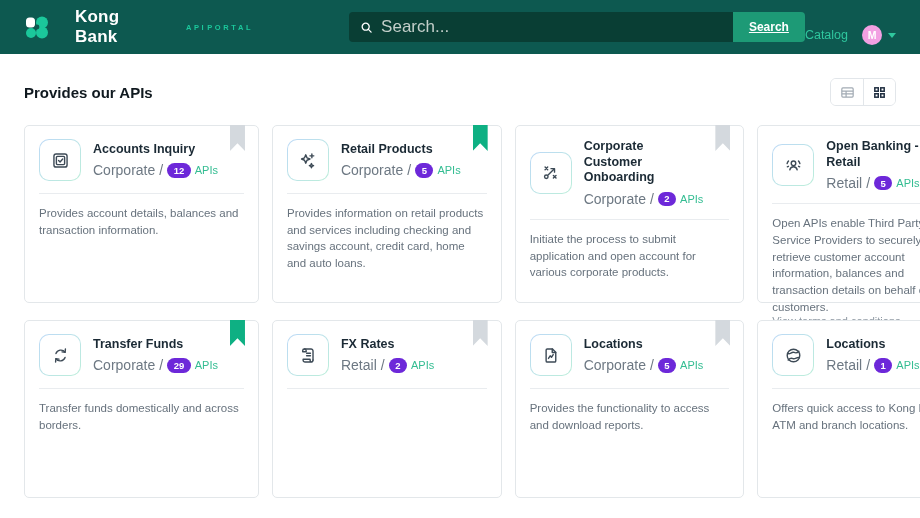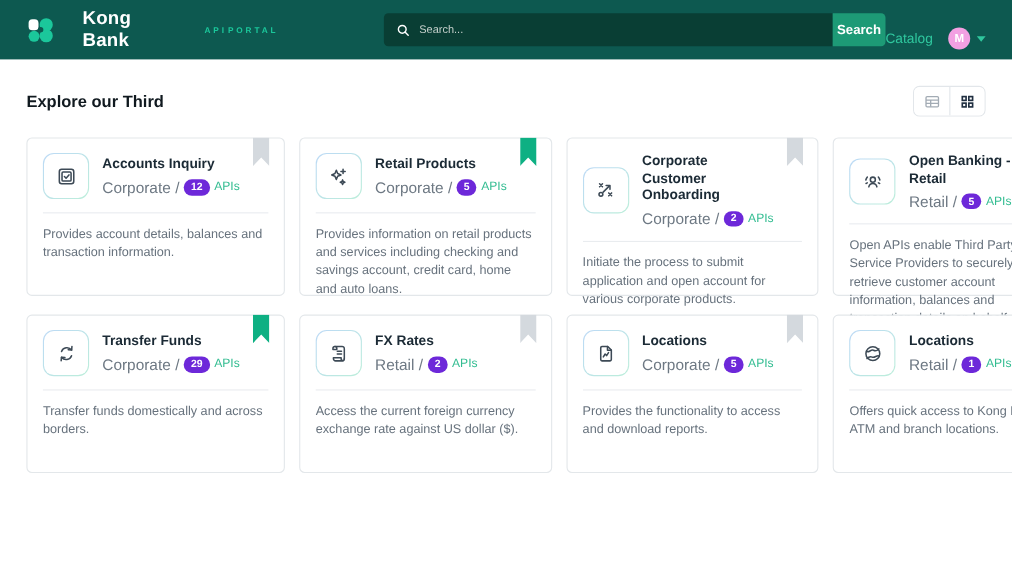--- a/index.html
+++ b/index.html
@@ -8,44 +8,44 @@
 
   
   .header { height:54px; background:#0d5950; display:flex; align-items:center; padding:0 24px; }
   .brand { display:flex; align-items:center; gap:25px; cursor:pointer; }
   .brand-name { color:#fff; font-size:17px; font-weight:700; letter-spacing:.2px; }
   .brand-sub { display:flex; justify-content:center; gap:1px; margin-left:2px; }
   .brand-sub span { color:#1bc79b; font-size:7.5px; font-weight:700; letter-spacing:2.6px; }
 
   .searchbar { display:flex; margin-left:96px; height:30px; width:471px; }
   .search-input-wrap { flex:1; background:#093e34; border-radius:4px 0 0 4px; display:flex; align-items:center; padding:0 11px; gap:8px; }
-  .search-input-wrap input { background:transparent; border:none; outline:none; color:#e7efec; font-size:10px;
+  .search-input-wrap input { background:transparent; border:none; outline:none; color:#e7efec; font-size:17px;
     font-family:"Liberation Sans", sans-serif; width:100%; }
   .search-input-wrap input::placeholder { color:#c3cfca; }
-  .search-btn { width:48px; border:none; background:#1d9a76; color:#fff; font-size:12px; font-weight:700;
-    border-radius:0 4px 4px 0; cursor:pointer; font-family:"Liberation Sans", sans-serif; }
+  .search-btn { width:72px; border:none; background:#1d9a76; color:#fff; font-size:12px; font-weight:700;
+    border-radius:0 4px 4px 0; cursor:pointer; font-family:"Liberation Sans", sans-serif;text-decoration:underline; }
 
   .header-right { margin-left:auto; display:flex; align-items:center; gap:14px;margin-top:16px; }
   .catalog-link { color:#2fc79e; font-size:12.5px; text-decoration:none; }
   .user-menu { display:flex; align-items:center; gap:6px; cursor:pointer; }
   .avatar { width:20px; height:20px; border-radius:50%; background:#f2a0e2; color:#fff; font-size:10.5px; font-weight:700;
     display:flex; align-items:center; justify-content:center; }
   .caret { width:0; height:0; border-left:4px solid transparent; border-right:4px solid transparent; border-top:5px solid #2fc79e; }
 
   
   .main { padding:24px; }
   .page-head { display:flex; align-items:center; justify-content:space-between; margin-bottom:19px; }
   .page-title { font-size:15px; font-weight:700; color:#10191f; }
   .view-toggle { display:flex; border:1px solid #e2e6ea; border-radius:6px; overflow:hidden; background:#fff; }
   .view-toggle .seg { width:32px; height:26px; display:flex; align-items:center; justify-content:center; cursor:pointer; background:#fff; border:none; }
   .view-toggle .seg + .seg { border-left:1px solid #e2e6ea; }
 
   
   .grid { display:grid; grid-template-columns:repeat(4,1fr); gap:17px 13px; }
-  .card { position:relative; border:1px solid #e3e7ea; border-radius:5px; background:#fff; height:144px;
+  .card { position:relative; border:1px solid #e3e7ea; border-radius:5px; background:#fff; height:178px;
     padding:13px 14px 12px; display:flex; flex-direction:column; cursor:pointer; }
   .bookmark { position:absolute; top:-1px; right:13px; width:15px; height:26px;
     clip-path:polygon(0 0,100% 0,100% 100%,50% 70%,0 100%); }
   .card-head { display:flex; align-items:center; gap:12px; padding-right:26px; }
   .icon-tile { flex:0 0 auto; width:42px; height:42px; border-radius:10px; padding:1px;
     background:linear-gradient(135deg,#bcd9f6,#bceeda); }
   .icon-tile-inner { width:100%; height:100%; background:#fff; border-radius:9px; display:flex; align-items:center; justify-content:center; }
   .card-title { font-size:12.5px; font-weight:700; color:#1b2a35; line-height:1.25; }
   .card-meta { display:flex; align-items:center; gap:4px; margin-top:5px; }
   .meta-cat { font-size:14px; color:#6d7883; }
@@ -97,21 +97,21 @@
     <a class="catalog-link" href="#">Catalog</a>
     <div class="user-menu">
       <span class="avatar">M</span>
       <span class="caret"></span>
     </div>
   </div>
 </div>
 
 <div class="main">
   <div class="page-head">
-    <div class="page-title">Explore our Third</div>
+    <div class="page-title">Provides our APIs</div>
     <div class="view-toggle">
       <button class="seg">
         <svg width="17" height="17" viewBox="0 0 24 24" fill="none" stroke="#a2abb4" stroke-width="1.7">
           <rect x="4" y="5.5" width="16" height="13" rx="1.5"></rect>
             <path d="M4 10h16M10 10v8.5M4 14h16"></path>
         </svg>
       </button>
       <button class="seg">
         <svg width="15" height="15" viewBox="0 0 24 24" fill="none" stroke="#202f41" stroke-width="2.4">
           <rect x="4.5" y="4.5" width="5.5" height="5.5"></rect>
@@ -282,21 +282,20 @@
         <div class="card-title">FX Rates</div>
         <div class="card-meta">
           <span class="meta-cat">Retail</span>
           <span class="meta-cat">/</span>
           <span class="count-badge">2</span>
           <span class="meta-apis">APIs</span>
         </div>
       </span>
     </div>
     <hr class="card-divider">
-    <div class="card-desc">Access the current foreign currency exchange rate against US dollar ($).</div>
 
   </div>
 
   <div class="card">
     <span class="bookmark" style="background: rgb(212, 217, 222);"></span>
     <div class="card-head">
       <span class="icon-tile">
         <span class="icon-tile-inner">
               <svg width="21" height="21" viewBox="0 0 24 24" fill="none" stroke="#3d4a56" stroke-width="1.6" stroke-linecap="round" stroke-linejoin="round">
                 <path d="M7 5.8a1.3 1.3 0 0 1 1.3-1.3h6L18 8.2v10a1.3 1.3 0 0 1-1.3 1.3H8.3A1.3 1.3 0 0 1 7 18.2z"></path>

